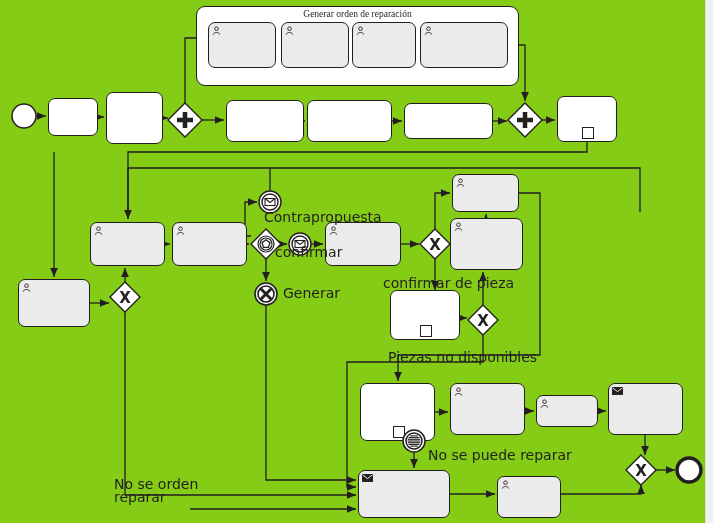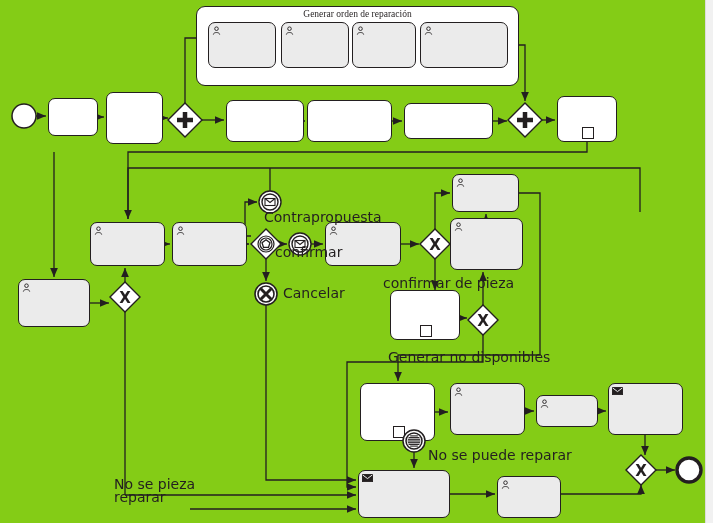--- a/index.html
+++ b/index.html
@@ -344,25 +344,25 @@
         </g>
         <g>
           <circle cx="689" cy="470" r="12" fill="#fff" stroke="#231f20" stroke-width="3.4"></circle>
         </g>
       </svg>
     </div>
 
   <div id="labels">
       <div class="lbl" style="left: 264px; top: 211px;">Contrapropuesta</div>
       <div class="lbl" style="left: 275px; top: 246px;">confirmar</div>
-      <div class="lbl" style="left: 283px; top: 287px;">Cancelar</div>
+      <div class="lbl" style="left: 283px; top: 287px;">Generar</div>
       <div class="lbl" style="left: 383px; top: 277px;">confirmar de pieza</div>
-      <div class="lbl" style="left: 388px; top: 351px;">Generar no disponibles</div>
+      <div class="lbl" style="left: 388px; top: 351px;">Piezas no disponibles</div>
       <div class="lbl" style="left: 428px; top: 449px;">No se puede reparar</div>
-      <div class="lbl" style="left: 114px; top: 478px;">No se pieza
+      <div class="lbl" style="left: 114px; top: 478px;">No se orden
 reparar</div>
     </div>
 
   <div id="scrollbar"></div>
 </div>
 
 <style>
   .sp{position:absolute;border:1.4px solid #231f20;border-radius:9px;background:#fff;box-sizing:border-box;}
   .sp-title{position:absolute;font-family:"Liberation Serif",serif;font-size:9.5px;color:#231f20;
             text-align:center;width:323px;}

